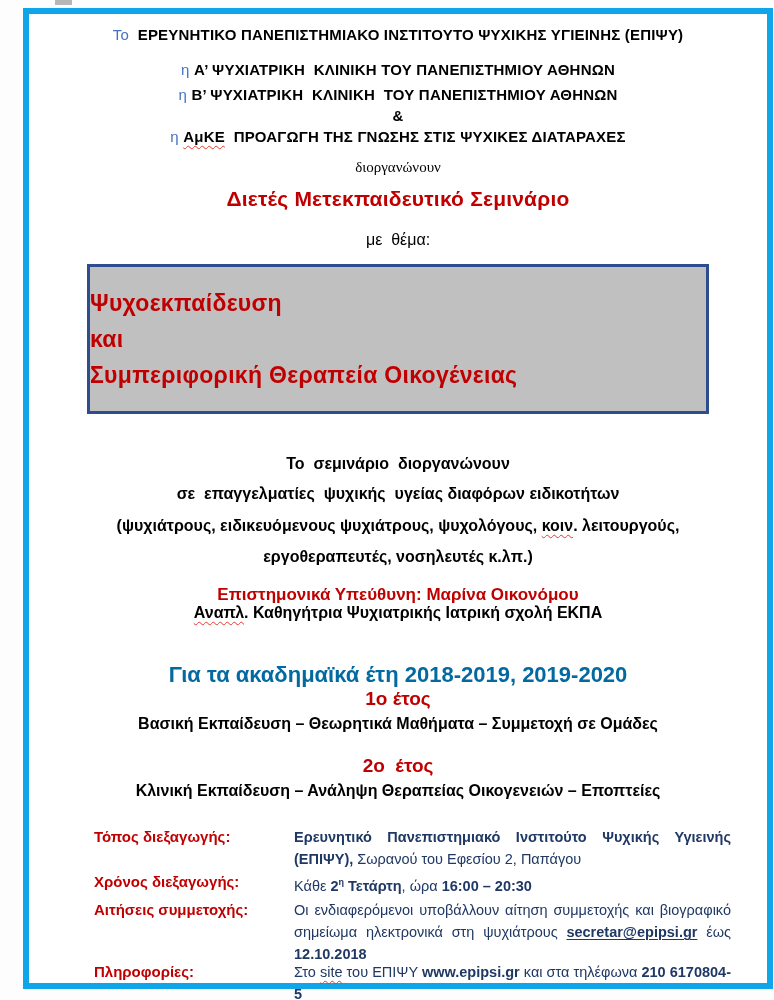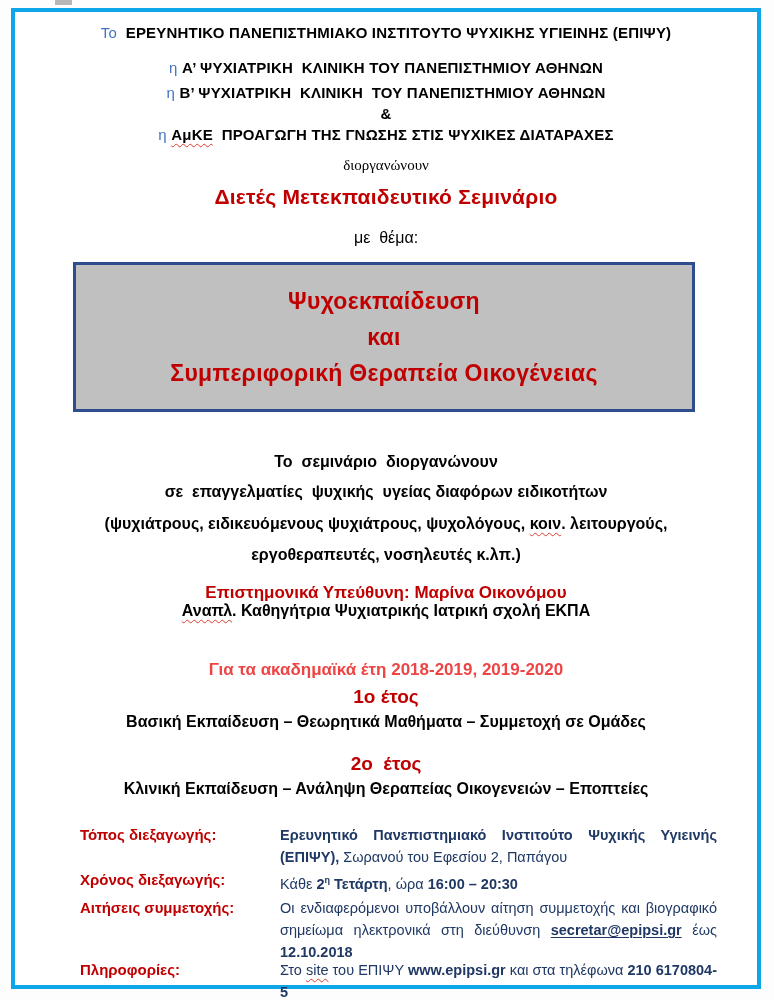--- a/index.html
+++ b/index.html
@@ -3,46 +3,46 @@
 <meta charset="utf-8">
 <style>
   html,body{margin:0;padding:0;}
   body{
     width:774px;height:1000px;position:relative;background:#fdfdfd;
     font-family:"Liberation Sans",sans-serif;color:#000;
     -webkit-font-smoothing:antialiased;
   }
   .top-notch{position:absolute;left:55px;top:0;width:17px;height:5px;background:#b7b7b7;}
   .page{
-    position:absolute;left:11px;top:8px;width:750px;height:981px;
-    background:#ffffff;border:4px solid #0ea5e9;box-sizing:border-box;padding-left:14px;
+    position:absolute;left:23px;top:8px;width:750px;height:981px;
+    background:#ffffff;border:6px solid #0ea5e9;box-sizing:border-box;padding-left:14px;
   }
   .abs{position:absolute;left:0;width:100%;text-align:center;white-space:pre-wrap;line-height:1.25;}
   .b{font-weight:700;}
   sup{font-size:0.62em;}
   .wavy{
     text-decoration-line:underline;text-decoration-style:wavy;
     text-decoration-color:#e23b2e;text-decoration-thickness:1px;text-underline-offset:3px;margin-top:15px;
   }
   .ul{text-decoration-line:underline;text-decoration-thickness:1px;text-underline-offset:2px;}
   .c-blue{color:#4472C4;}
   .org-line{font-size:15px;letter-spacing:0.2px;}
   .plain{font-size:15px;}
   .seminar-title{font-size:21px;font-weight:700;color:#C00000;letter-spacing:0.2px;}
   .theme-label{font-size:16px;}
   .topic-box{
     position:absolute;left:58px;top:250px;width:622px;height:150px;box-sizing:border-box;
     background:#C0C0C0;border:3px solid #2E4D8E;
-    display:flex;flex-direction:column;justify-content:center;align-items:center;
+    display:flex;flex-direction:column;justify-content:center;align-items:flex-start;
   }
   .topic-line{font-size:23px;font-weight:700;color:#C00000;line-height:36px;text-align:center;letter-spacing:0.3px;}
   .aud{font-size:16px;font-weight:700;}
   .sup-title{font-size:17px;font-weight:700;color:#C00000;margin-top:6px;}
   .sup-sub{font-size:16px;}
-  .years-head{font-size:17px;font-weight:700;color:#ef4444;}
+  .years-head{font-size:22px;font-weight:700;color:#0369a1;}
   .year-title{font-size:19px;font-weight:700;color:#C00000;}
   .year-desc{font-size:16px;font-weight:700;}
   .detail-row{position:absolute;left:0;width:100%;}
   .detail-label{
     position:absolute;left:65px;top:0;width:195px;
     font-size:15px;font-weight:700;color:#C00000;line-height:22px;
   }
   .detail-content{
     position:absolute;left:265px;top:0;width:437px;
     font-size:14.5px;color:#1F3864;line-height:22px;
@@ -91,21 +91,21 @@
     <div class="detail-content"><span class="b">Ερευνητικό Πανεπιστημιακό Ινστιτούτο Ψυχικής Υγιεινής (ΕΠΙΨΥ),</span><span> Σωρανού του Εφεσίου 2, Παπάγου</span></div>
   </div>
 
   <div class="detail-row" style="top:857px;">
     <div class="detail-label">Χρόνος διεξαγωγής:</div>
     <div class="detail-content"><span>Κάθε </span><span class="b">2</span><sup class="b">η</sup><span class="b"> Τετάρτη</span><span>, ώρα </span><span class="b">16:00 – 20:30</span></div>
   </div>
 
   <div class="detail-row" style="top:885px;">
     <div class="detail-label">Αιτήσεις συμμετοχής:</div>
-    <div class="detail-content"><span>Οι ενδιαφερόμενοι υποβάλλουν αίτηση συμμετοχής και βιογραφικό σημείωμα ηλεκτρονικά στη διεύθυνση </span><span class="b ul">secretar@epipsi.gr</span><span> έως </span><span class="b">12.10.2018</span></div>
+    <div class="detail-content"><span>Οι ενδιαφερόμενοι υποβάλλουν αίτηση συμμετοχής και βιογραφικό σημείωμα ηλεκτρονικά στη ψυχιάτρους </span><span class="b ul">secretar@epipsi.gr</span><span> έως </span><span class="b">12.10.2018</span></div>
   </div>
 
   <div class="detail-row" style="top:947px;">
     <div class="detail-label">Πληροφορίες:</div>
     <div class="detail-content"><span>Στο </span><span class="wavy">site</span><span> του ΕΠΙΨΥ </span><span class="b">www.epipsi.gr</span><span> και στα τηλέφωνα </span><span class="b">210 6170804-5</span></div>
   </div>
 
 </div>
 
 </body></html>

